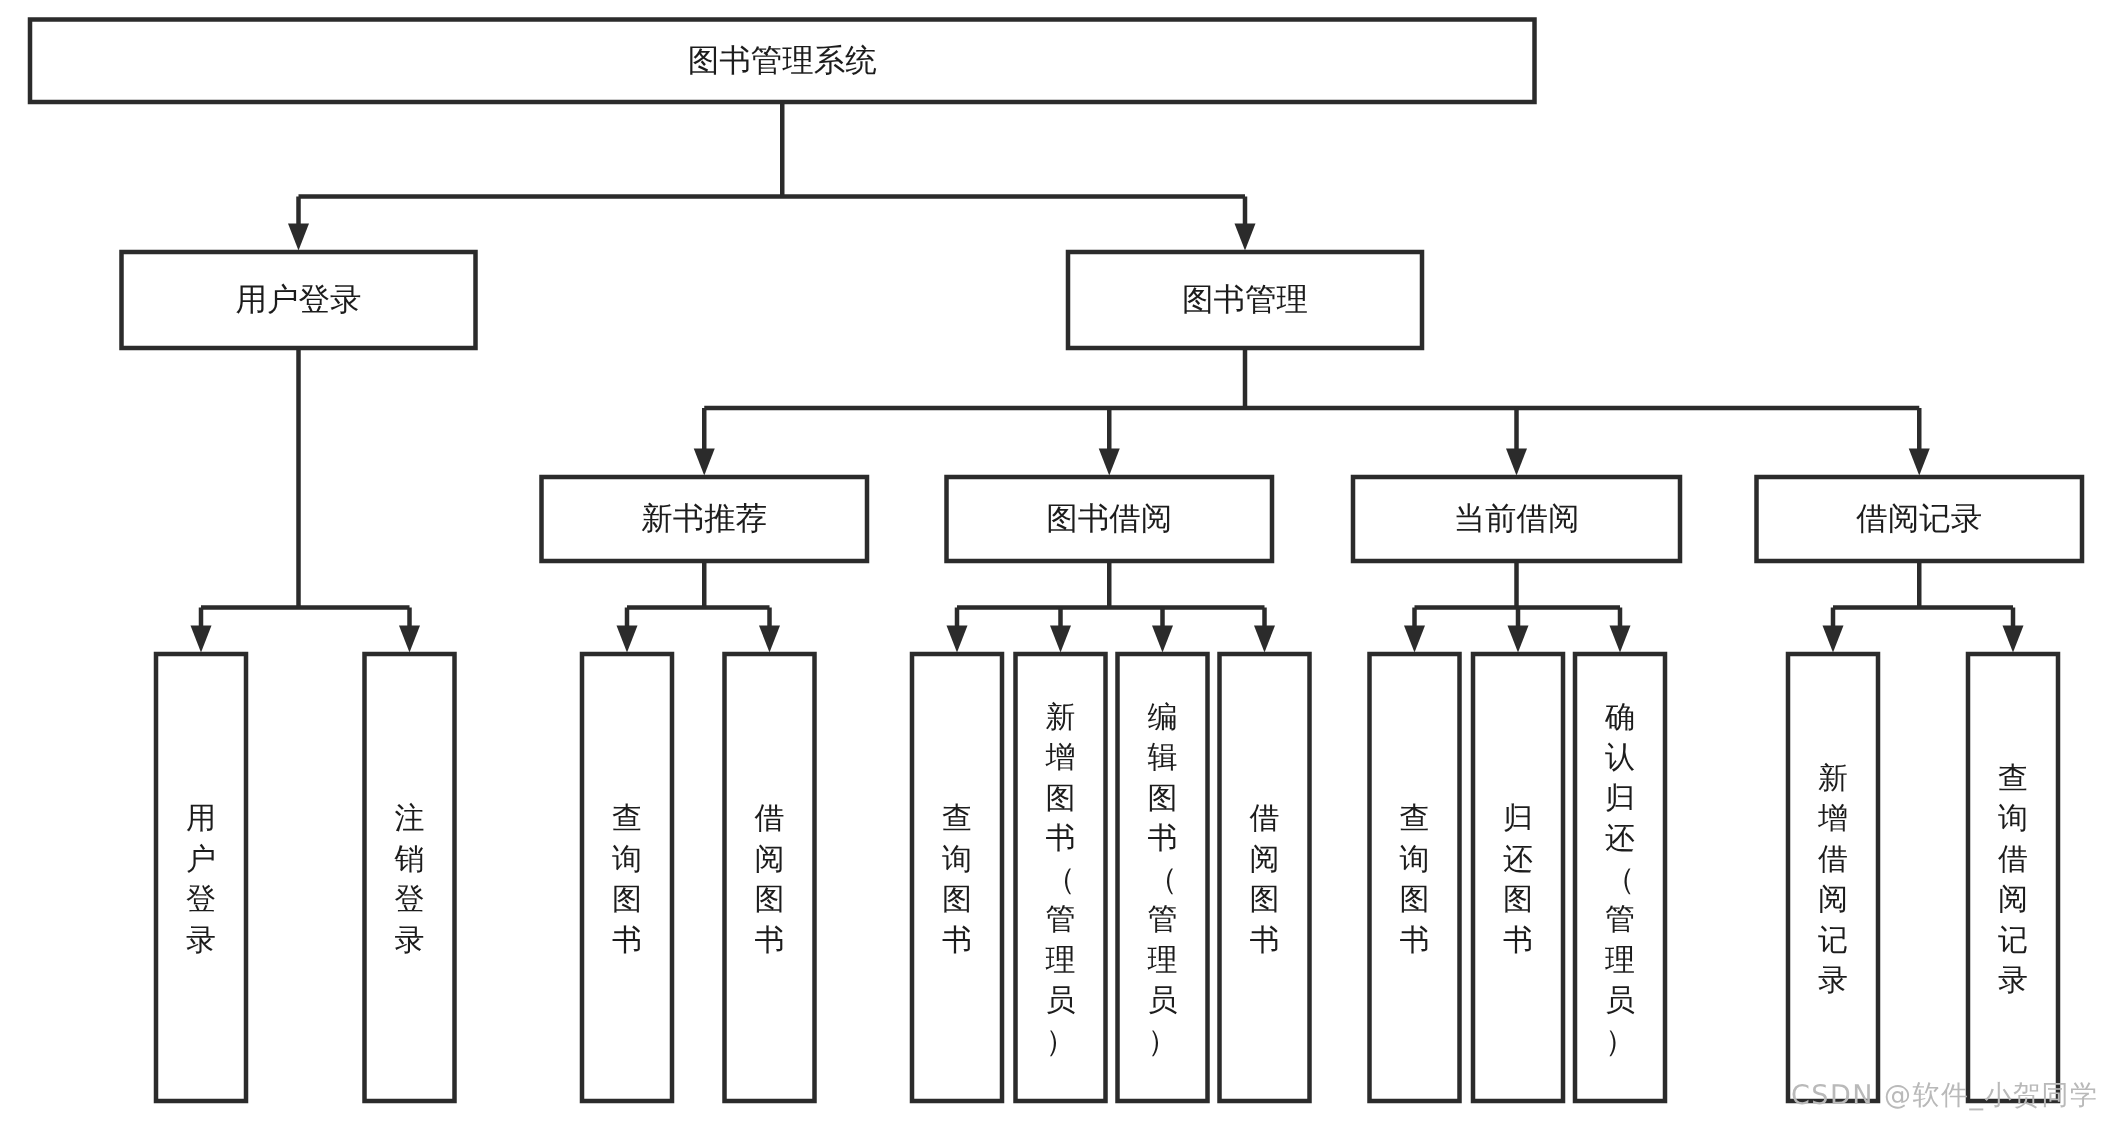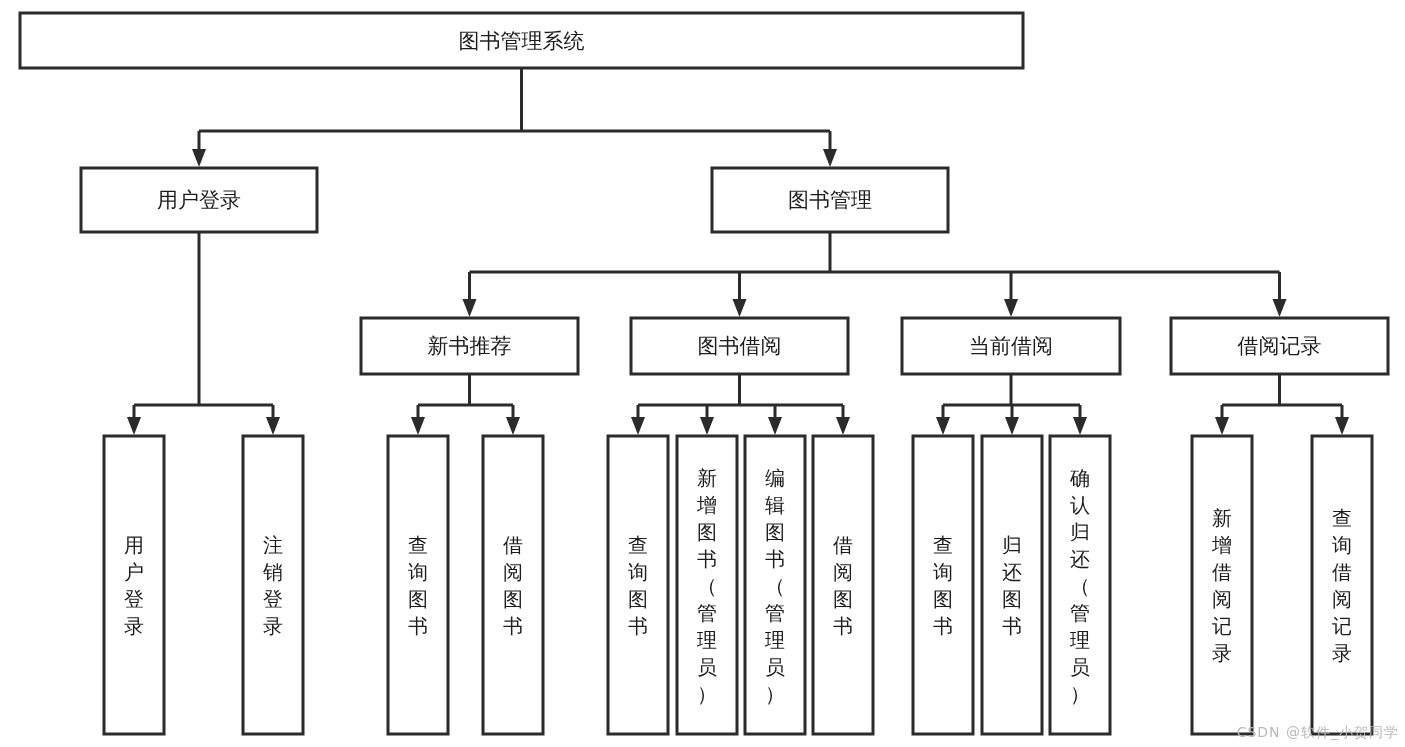--- a/index.html
+++ b/index.html
@@ -6,21 +6,21 @@
   body{width:1405px;height:747px;font-family:"DejaVu Sans","Liberation Sans",sans-serif;}
   #stage{position:relative;width:1405px;height:747px;overflow:hidden;background:#fff;}
   svg#diagram{position:absolute;left:0;top:0;width:1405px;height:747px;display:block;}
   .nodebox{fill:#ffffff;stroke:#2b2b2b;stroke-width:3;}
   .conn{stroke:#2b2b2b;stroke-width:3;fill:none;}
   .arrowhead{fill:#2b2b2b;stroke:none;}
   .nodelabel{font-family:"DejaVu Sans","Liberation Sans",sans-serif;font-size:21px;fill:#1c1c1c;
              text-anchor:middle;dominant-baseline:middle;}
   .leaflabel{font-family:"DejaVu Sans","Liberation Sans",sans-serif;font-size:20px;fill:#1c1c1c;
              text-anchor:middle;}
-  .watermark{position:absolute;right:6px;bottom:5px;font-size:14px;color:#b9b9b9;
+  .watermark{position:absolute;right:6px;bottom:5px;font-size:18px;color:#b9b9b9;
              font-family:"DejaVu Sans","Liberation Sans",sans-serif;white-space:nowrap;
              letter-spacing:1px;}
 </style>
 </head>
 <body>
 
 <div id="stage">
   <svg id="diagram" viewBox="0 0 1405 747">
     <g id="connectors">
         <line x1="521.5" y1="68" x2="521.5" y2="131" class="conn"></line>

